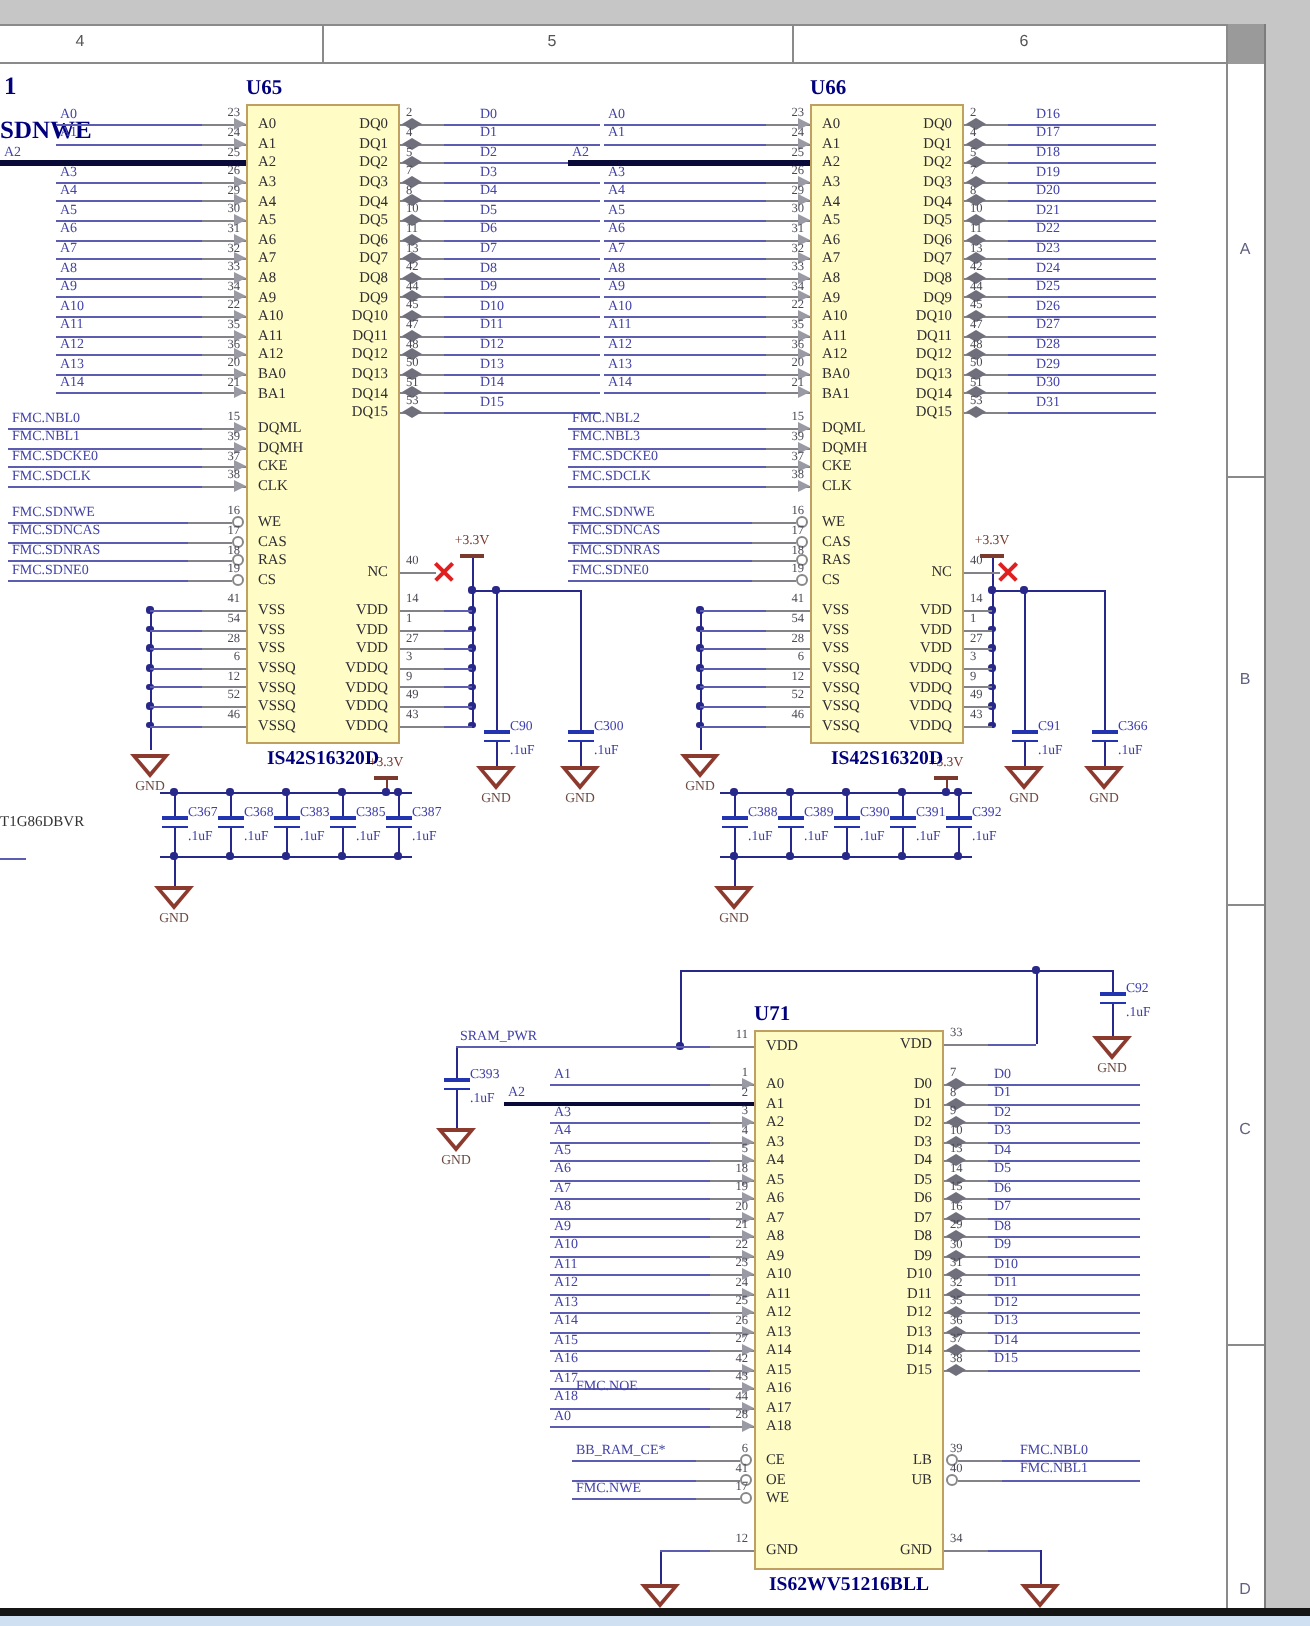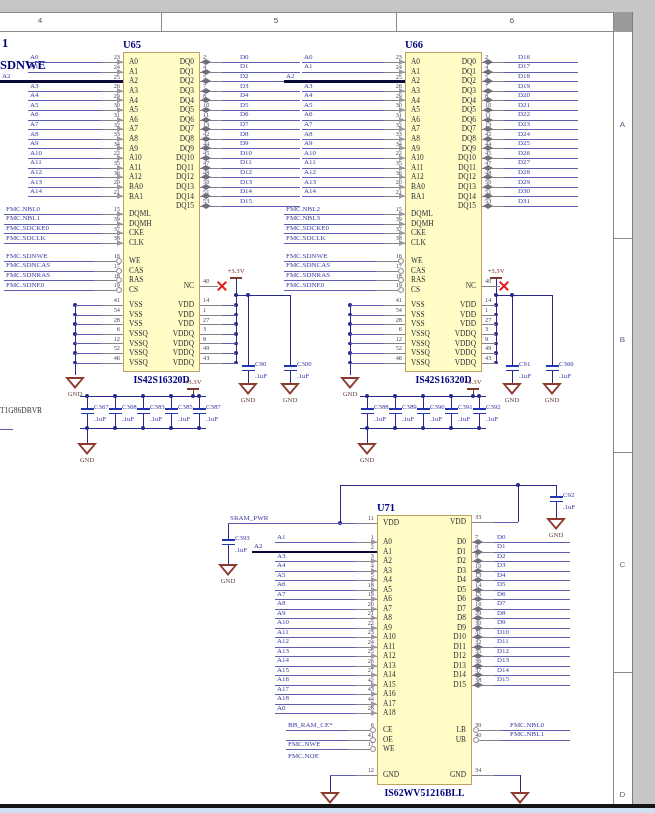--- a/index.html
+++ b/index.html
@@ -1017,21 +1017,21 @@
     <div class="pname txt" style="top: 709.2px; left: 383px;">A18</div>
     <div style="left: 371px; top: 710px; width: 0px; height: 0px; border-top: 3px solid transparent; border-bottom: 3px solid transparent; border-left: 6px solid rgb(154, 154, 165);"></div>
     <div style="left: 286px; top: 730px; background: rgb(92, 92, 176); width: 84px; height: 1px;"></div>
     <div style="left: 348px; top: 730px; background: rgb(130, 130, 136); width: 22px; height: 1px;"></div>
     <div class="net txt" style="top: 721.8px; left: 288px;">BB_RAM_CE*</div>
     <div class="pnum txt" style="top: 722.4px; right: 281px;">6</div>
     <div class="pname txt" style="top: 726.2px; left: 383px;">CE</div>
     <div style="left: 370px; top: 727px; width: 6px; height: 6px; border: 1px solid rgb(136, 136, 136); border-radius: 50%; background: rgb(255, 255, 255);"></div>
     <div style="left: 286px; top: 739.5px; background: rgb(92, 92, 176); width: 84px; height: 1px;"></div>
     <div style="left: 348px; top: 739.5px; background: rgb(130, 130, 136); width: 22px; height: 1px;"></div>
-    <div class="net txt" style="top: 753px; left: 288px; text-align: right;">FMC.NOE</div>
+    <div class="net txt" style="top: 690px; left: 288px; text-align: right;">FMC.NOE</div>
     <div class="pnum txt" style="top: 731.9px; right: 281px;">41</div>
     <div class="pname txt" style="top: 735.7px; left: 383px;">OE</div>
     <div style="left: 370px; top: 736.5px; width: 6px; height: 6px; border: 1px solid rgb(136, 136, 136); border-radius: 50%; background: rgb(255, 255, 255);"></div>
     <div style="left: 286px; top: 749px; background: rgb(92, 92, 176); width: 84px; height: 1px;"></div>
     <div style="left: 348px; top: 749px; background: rgb(130, 130, 136); width: 22px; height: 1px;"></div>
     <div class="net txt" style="top: 740.8px; left: 288px;">FMC.NWE</div>
     <div class="pnum txt" style="top: 741.4px; right: 281px;">17</div>
     <div class="pname txt" style="top: 745.2px; left: 383px;">WE</div>
     <div style="left: 370px; top: 746px; width: 6px; height: 6px; border: 1px solid rgb(136, 136, 136); border-radius: 50%; background: rgb(255, 255, 255);"></div>
     <div style="left: 330px; top: 775px; background: rgb(92, 92, 176); width: 47px; height: 1px;"></div>

